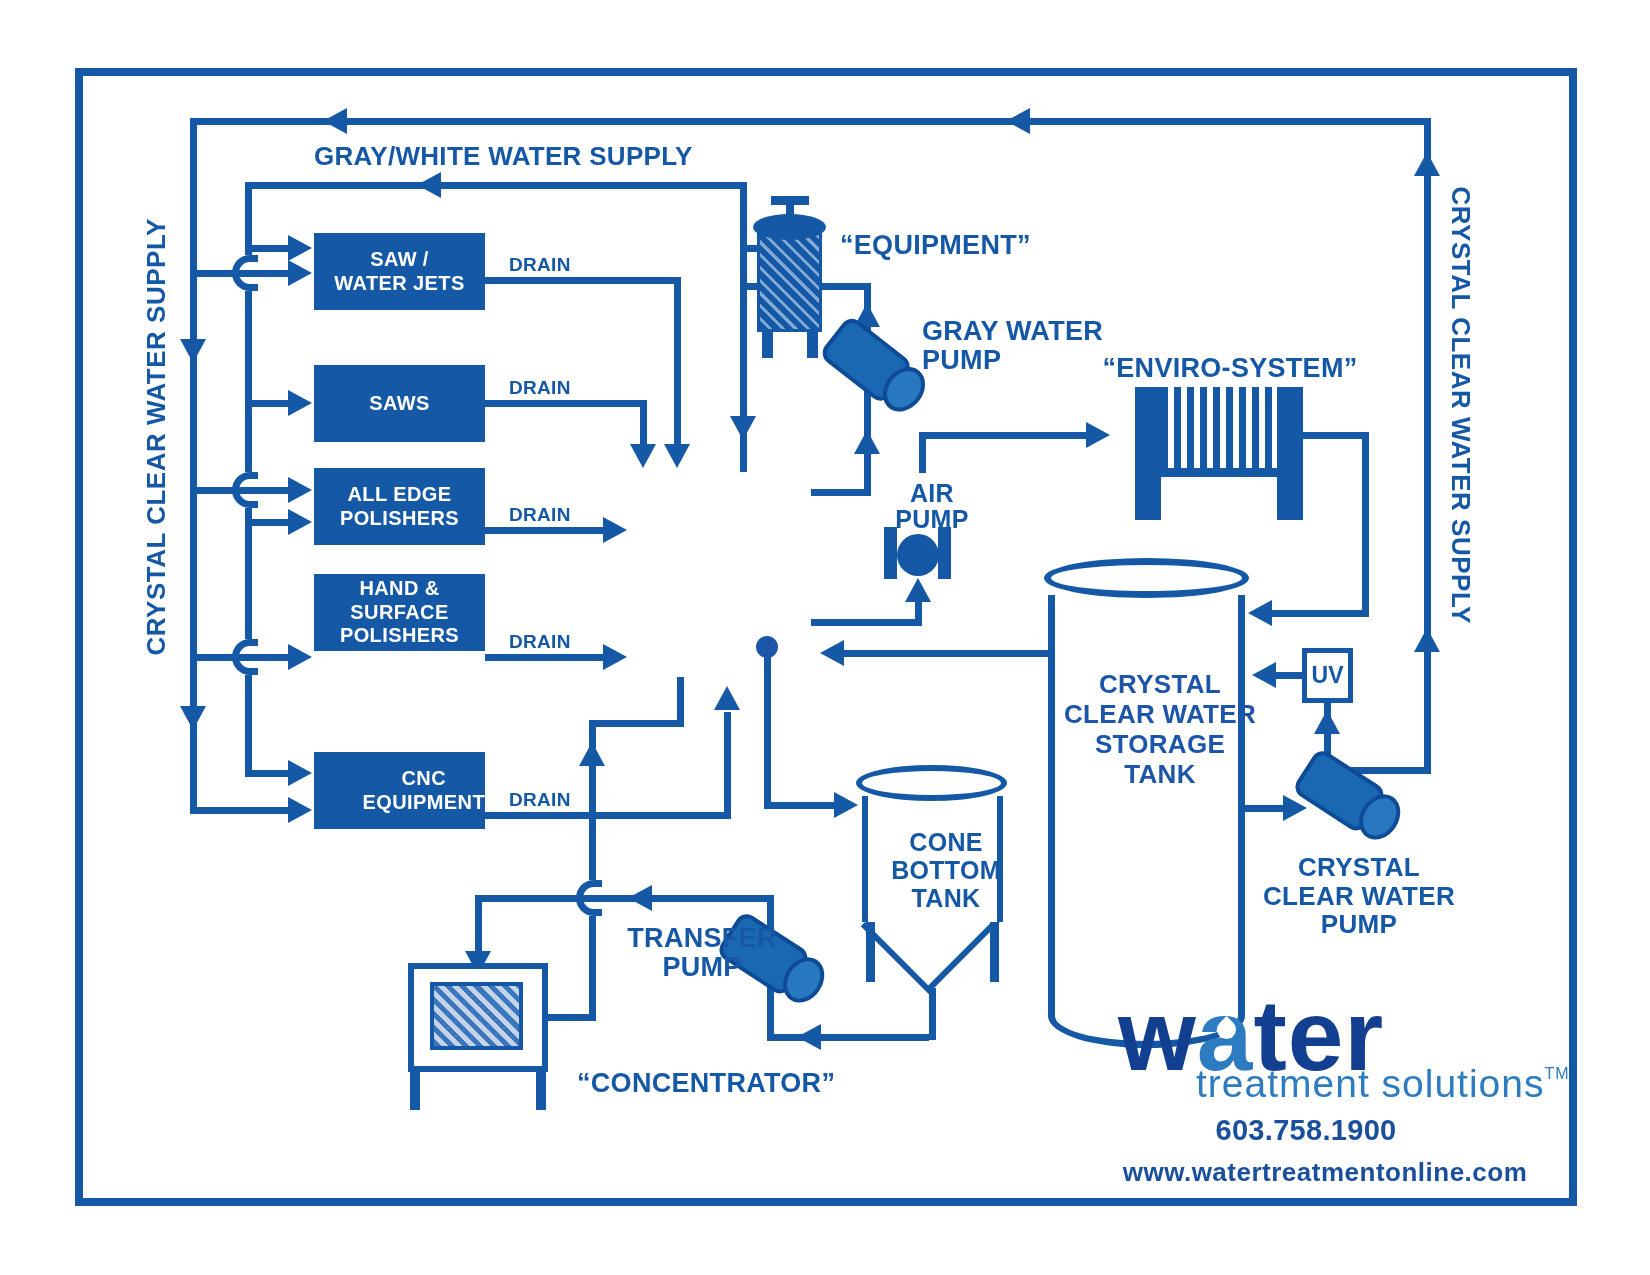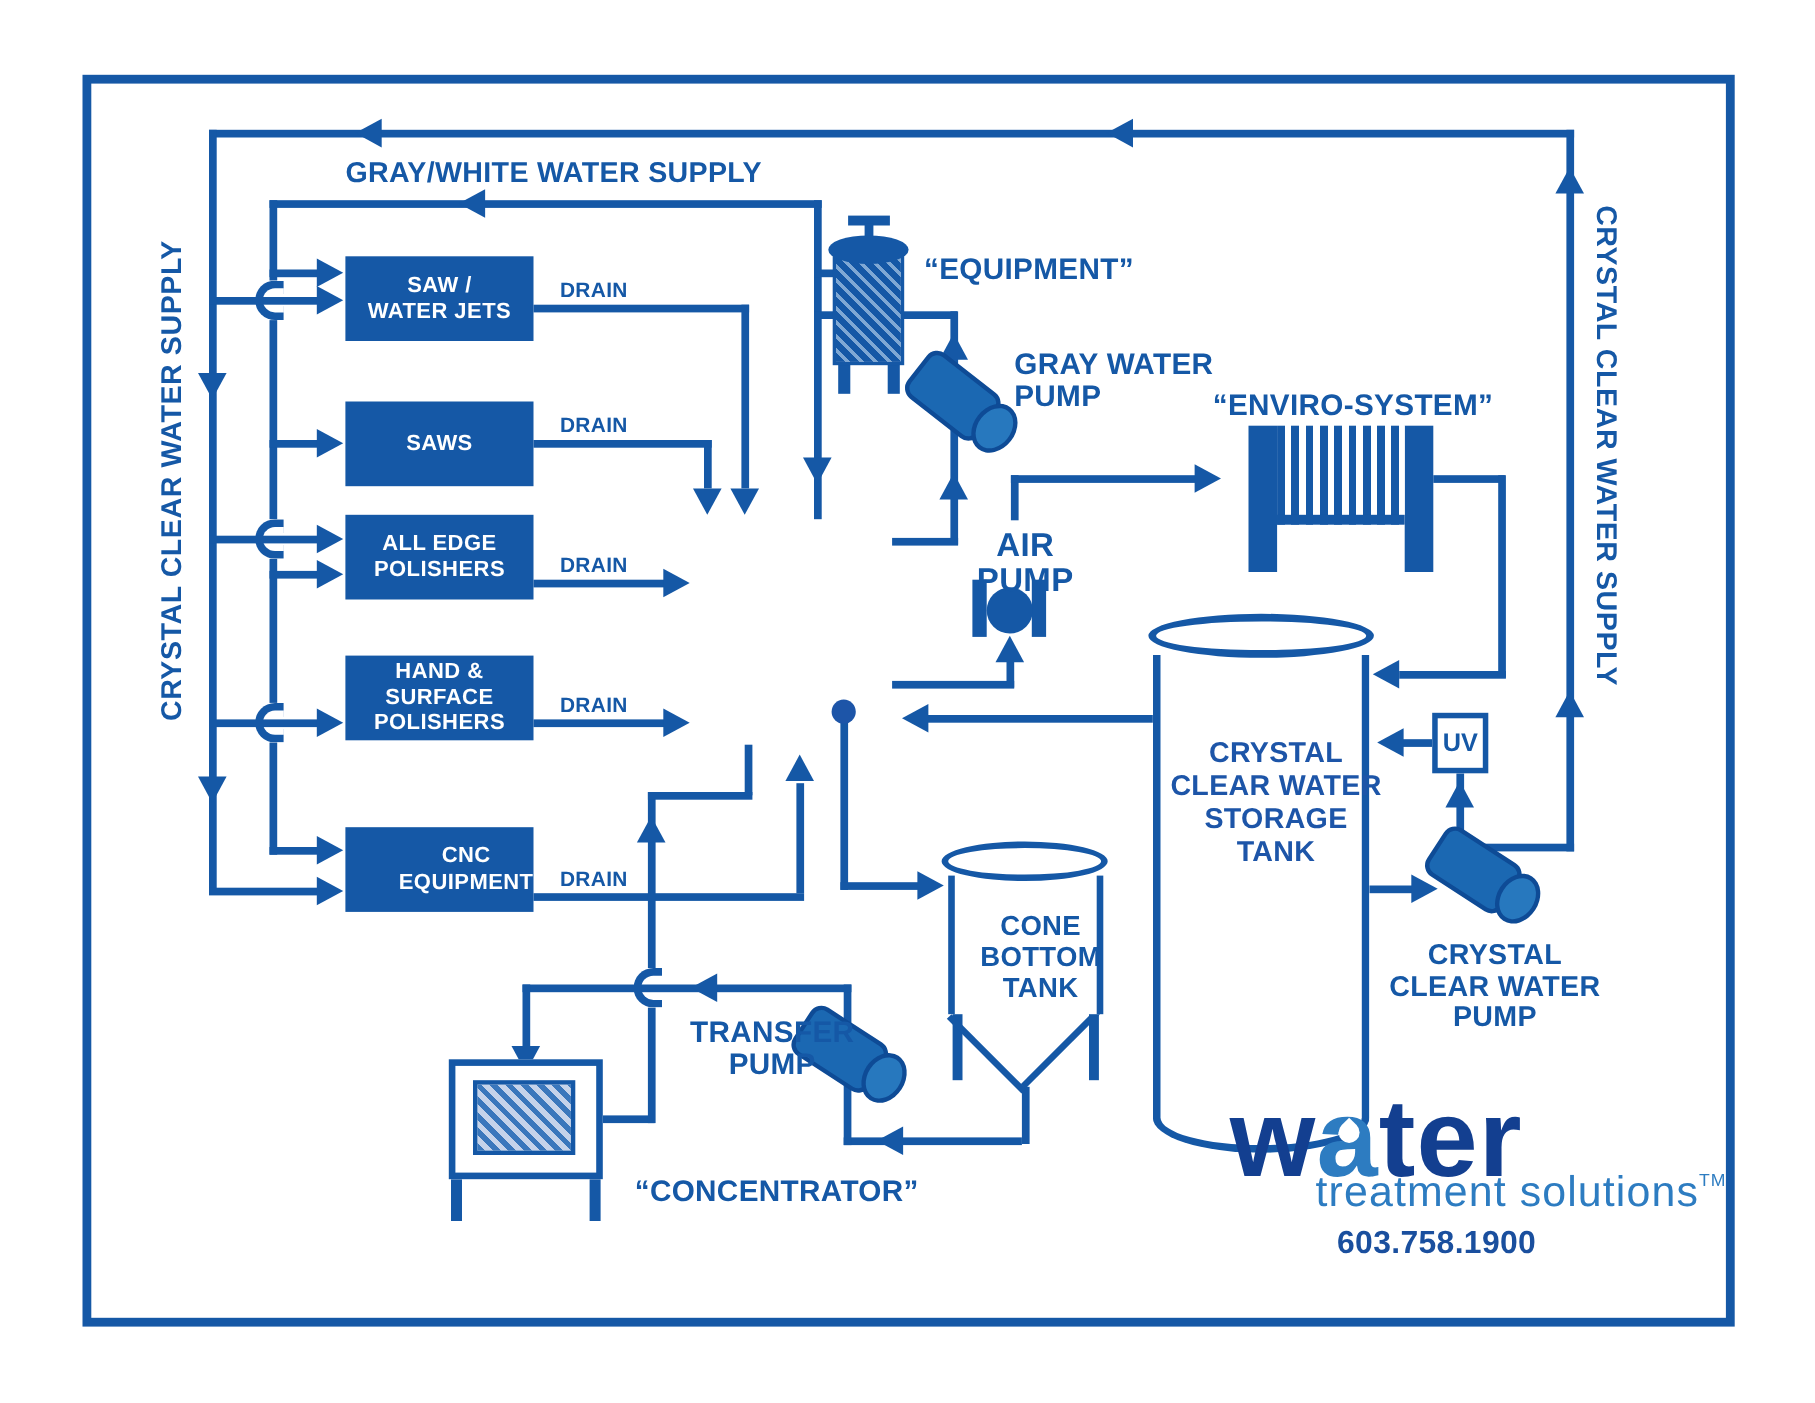--- a/index.html
+++ b/index.html
@@ -155,21 +155,21 @@
   <div class="vl" style="left:589px;top:916px;height:105px;"></div>
   <div class="ar ar-u" style="left:579px;top:742px;"></div>
   <div class="hl" style="left:589px;top:720px;width:95px;"></div>
   <div class="vl" style="left:677px;top:677px;height:46px;"></div>
 
   <div class="mbox" style="top:233px;"><span class="pre">SAW /
 WATER JETS</span></div>
   <div class="mbox" style="top:365px;"><span class="pre">SAWS</span></div>
   <div class="mbox" style="top:468px;"><span class="pre">ALL EDGE
 POLISHERS</span></div>
-  <div class="mbox" style="top:596px;text-align:center;"><span class="pre">HAND &amp; SURFACE
+  <div class="mbox" style="top:574px;text-align:center;"><span class="pre">HAND &amp; SURFACE
 POLISHERS</span></div>
   <div class="mbox" style="top:752px;justify-content:flex-end;"><span class="pre">CNC
 EQUIPMENT</span></div>
 
   <div style="position:absolute;left:756px;top:636px;width:22px;height:22px;border-radius:50%;background:var(--pittext);"></div>
 
   <div style="position:absolute;left:771px;top:196px;width:38px;height:9px;background:var(--blue);"></div>
   <div style="position:absolute;left:786px;top:203px;width:8px;height:20px;background:var(--blue);"></div>
   <div class="legs" style="left:762px;top:330px;width:11px;height:28px;"></div>
   <div class="legs" style="left:807px;top:330px;width:11px;height:28px;"></div>
@@ -230,21 +230,21 @@
 
   <div class="lbl" style="left:495px;top:254px;font-size:19px;">DRAIN</div>
   <div class="lbl" style="left:495px;top:377px;font-size:19px;">DRAIN</div>
   <div class="lbl" style="left:495px;top:504px;font-size:19px;">DRAIN</div>
   <div class="lbl" style="left:495px;top:631px;font-size:19px;">DRAIN</div>
   <div class="lbl" style="left:495px;top:789px;font-size:19px;">DRAIN</div>
 
   <div class="lbl" style="left:826px;top:230px;font-size:27px;">“EQUIPMENT”</div>
   <div class="lbl pre" style="left:908px;top:317px;font-size:27px;line-height:1.07;">GRAY WATER
 PUMP</div>
-  <div class="lbl pre ctr" style="left:858px;top:480px;width:120px;font-size:30px;line-height:1.05;">AIR
+  <div class="lbl pre ctr" style="left:858px;top:480px;width:120px;font-size:25px;line-height:1.05;">AIR
 PUMP</div>
   <div class="lbl ctr" style="left:1076px;top:353px;width:280px;font-size:27px;">“ENVIRO-SYSTEM”</div>
   <div class="lbl pre ctr" style="left:1046px;top:670px;width:200px;font-size:26px;line-height:1.15;color:var(--pittext);">CRYSTAL
 CLEAR WATER
 STORAGE TANK</div>
   <div class="lbl pre ctr" style="left:1225px;top:853px;width:240px;font-size:26px;line-height:1.1;">CRYSTAL
 CLEAR WATER
 PUMP</div>
   <div class="lbl pre ctr" style="left:857px;top:828px;width:150px;font-size:25px;line-height:1.12;">CONE
 BOTTOM
@@ -253,13 +253,14 @@
 PUMP</div>
   <div class="lbl" style="left:563px;top:1068px;font-size:27px;">“CONCENTRATOR”</div>
 
   <div style="position:absolute;left:1118px;top:978px;font-size:100px;font-weight:bold;letter-spacing:1px;color:var(--logonavy);">
     <span>w</span><span style="color:var(--logoblue);position:relative;display:inline-block;"><span>a</span><span style="position:absolute;left:20px;top:42px;width:19px;height:19px;background:#fff;border-radius:0 50% 50% 50%;transform:rotate(45deg);"></span></span><span>ter</span>
   </div>
   <div style="position:absolute;left:1196px;top:1062px;font-size:39px;color:var(--logoblue);letter-spacing:1px;">
     <span>treatment solutions</span><span style="font-size:16px;vertical-align:18px;">TM</span>
   </div>
   <div class="lbl ctr" style="left:1142px;top:1114px;width:300px;font-size:29px;color:#1A4F9E;">603.758.1900</div>
+  <div class="lbl ctr" style="left:1101px;top:1157px;width:420px;font-size:26px;letter-spacing:.5px;color:#1A4F9E;">www.watertreatmentonline.com</div>
 </div>
 
 </body></html>

